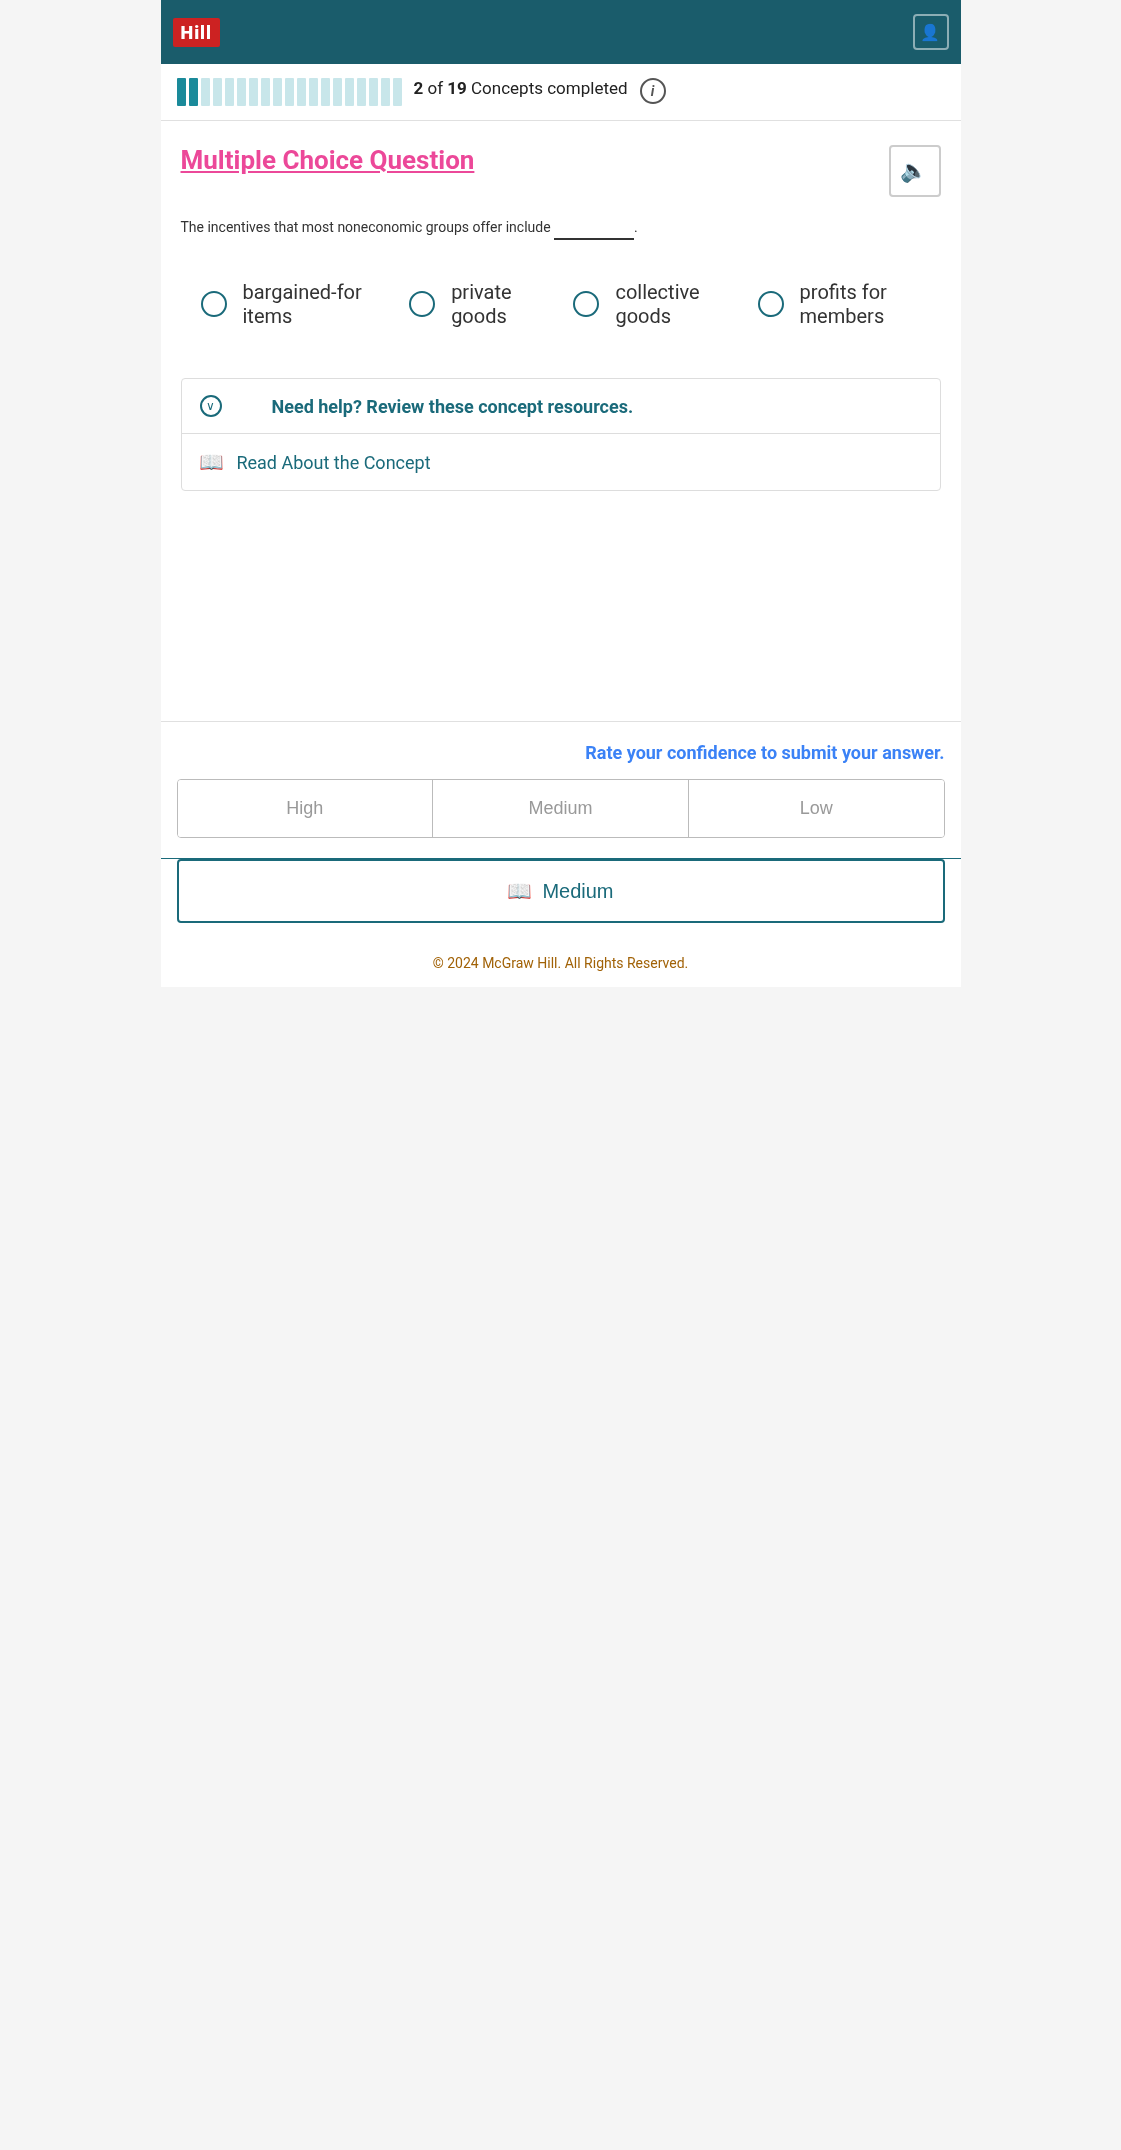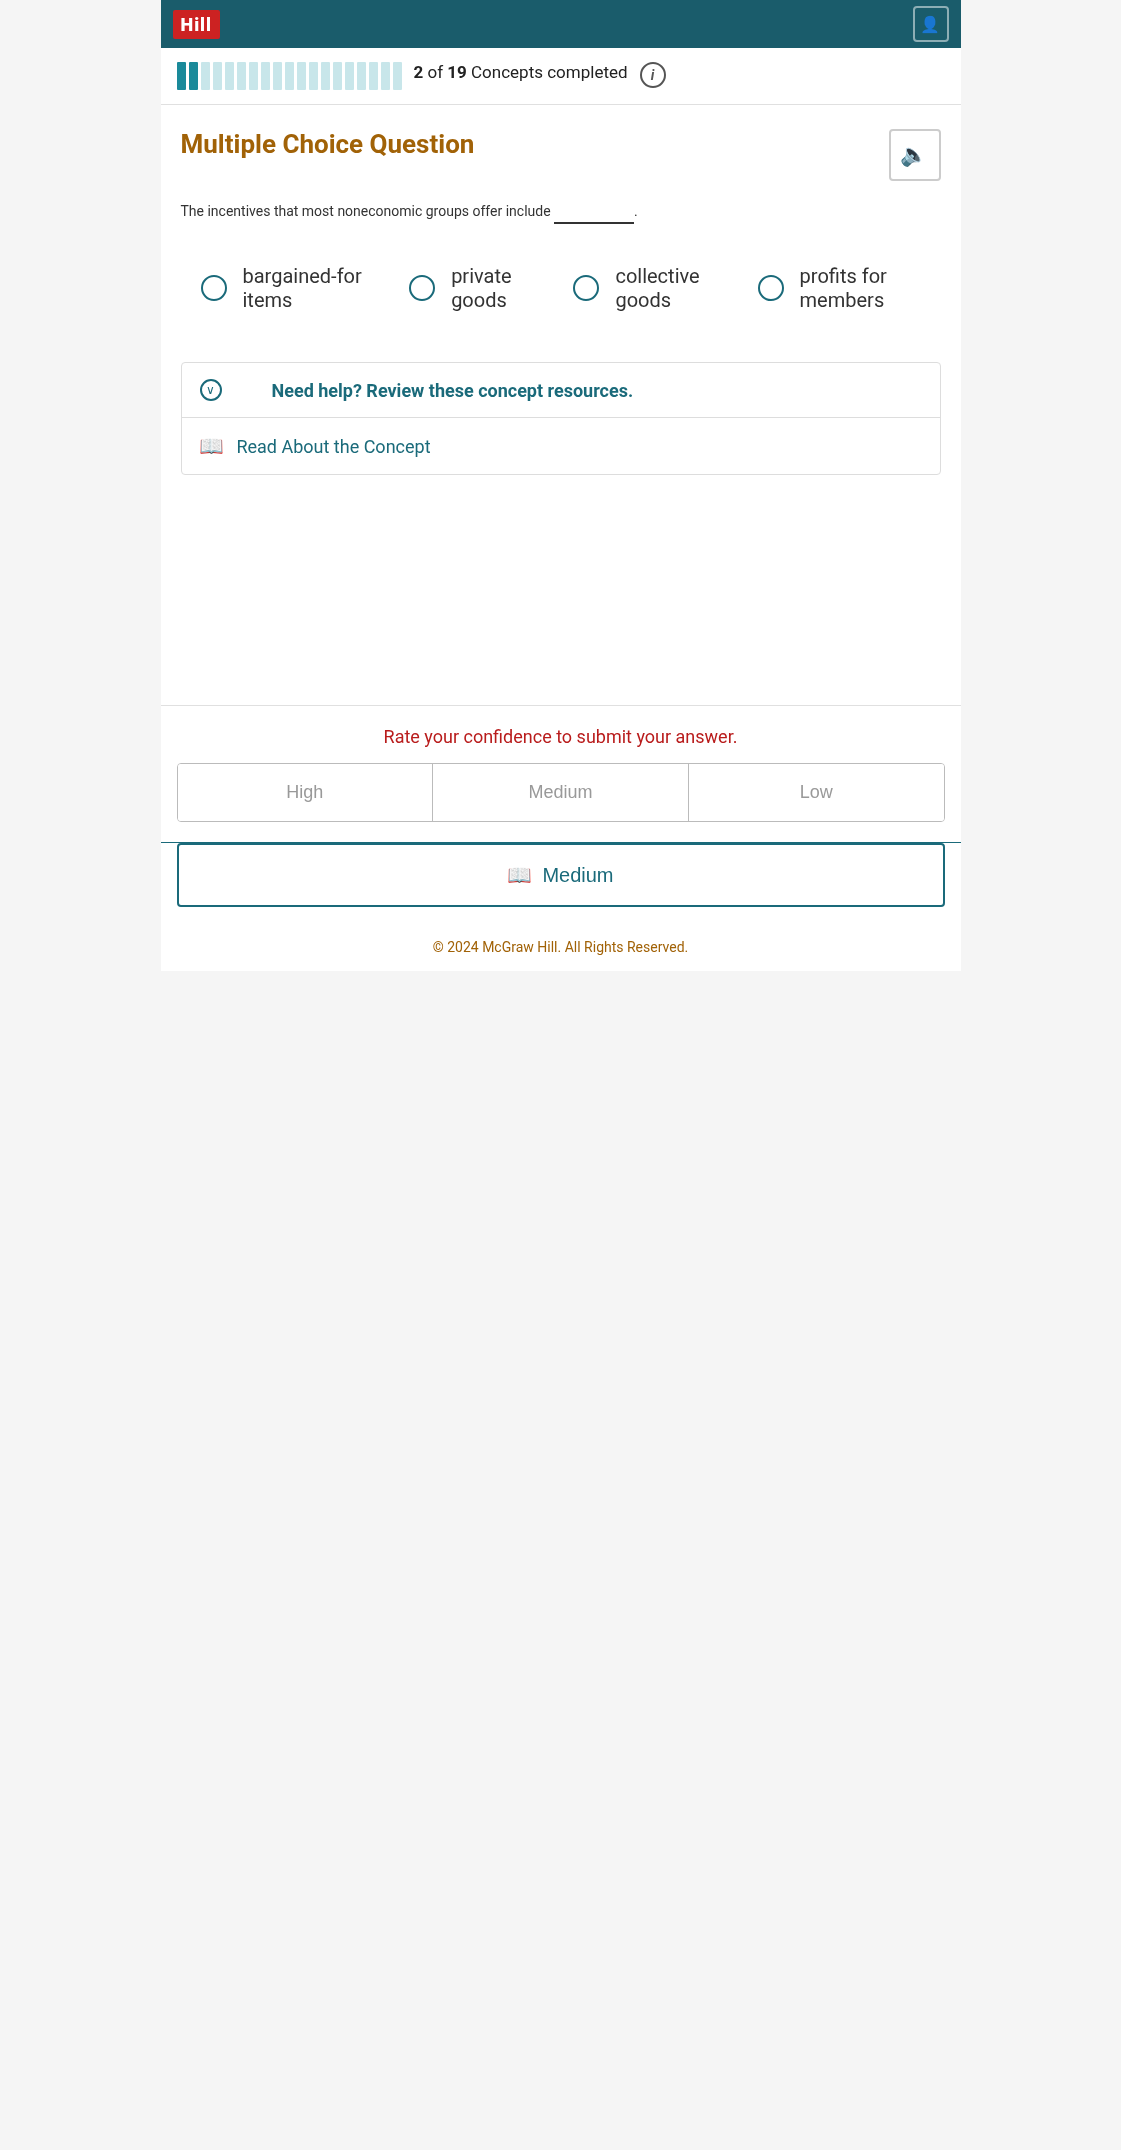--- a/index.html
+++ b/index.html
@@ -16,21 +16,21 @@
       margin: 0 auto;
       overflow-x: hidden;
     }
 
     
     .header {
       background: #1a5c6b;
       display: flex;
       align-items: center;
       padding: 8px 12px;
-      height: 48px;
+      height: 64px;
     }
 
     .logo-box {
       background: #cc2222;
       color: white;
       font-weight: 900;
       font-size: 18px;
       padding: 4px 8px;
       border-radius: 2px;
       letter-spacing: 1px;
@@ -112,21 +112,22 @@
     .question-header {
       display: flex;
       justify-content: space-between;
       align-items: flex-start;
       margin-bottom: 20px;
     }
 
     .question-type-title {
       font-size: 26px;
       font-weight: 700;
-      color: #a16207;
+      color: #ec4899;
+      text-decoration: underline;
     }
 
     .audio-button {
       width: 52px;
       height: 52px;
       border: 2px solid #ccc;
       border-radius: 4px;
       display: flex;
       align-items: center;
       justify-content: center;
@@ -240,24 +241,24 @@
     }
 
     
     .confidence-section {
       background: white;
       padding: 20px 16px;
       border-top: 1px solid #e0e0e0;
     }
 
     .confidence-title {
-      text-align: center;
+      text-align: right;
       font-size: 18px;
-      font-weight: 400;
-      color: #b91c1c;
+      font-weight: 700;
+      color: #3b82f6;
       margin-bottom: 16px;
     }
 
     .confidence-buttons {
       display: flex;
       gap: 0;
       border: 1px solid #bbb;
       border-radius: 4px;
       overflow: hidden;
     }

